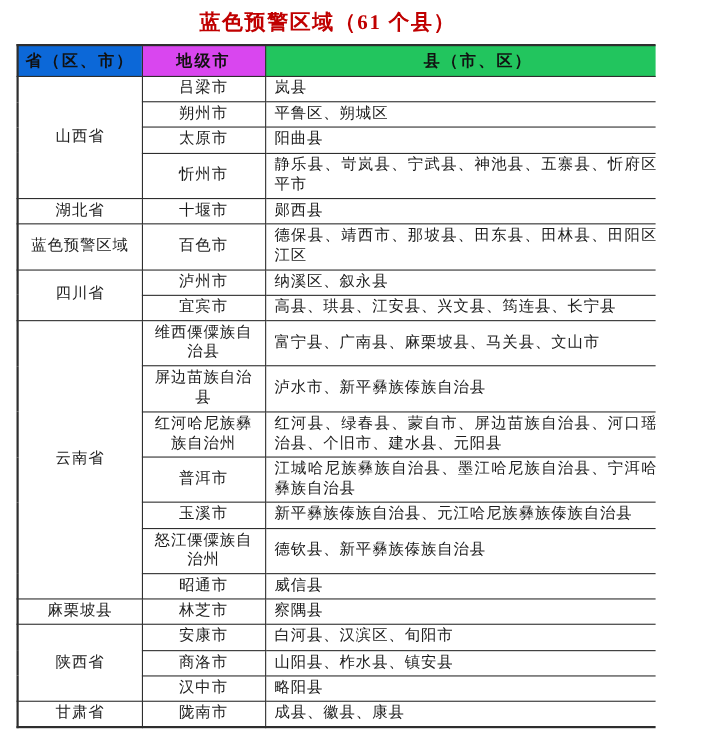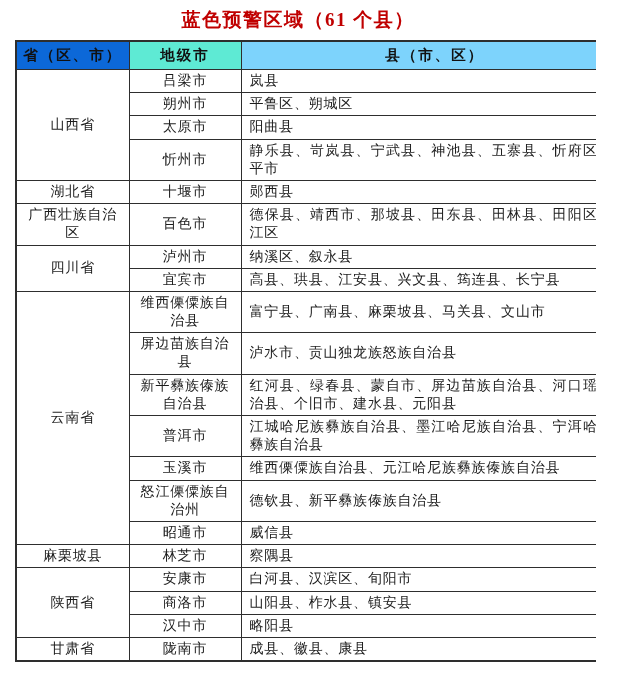--- a/index.html
+++ b/index.html
@@ -60,22 +60,22 @@
 
   <table class="warning-table">
     <colgroup>
       <col style="width:113px">
       <col style="width:112px">
       <col style="width:388px">
     </colgroup>
     <thead>
       <tr>
         <th style="background: rgb(12, 104, 216);">省（区、市）</th>
-        <th style="background: #5eead4;">地级市</th>
-        <th style="background: #7dd3fc;">县（市、区）</th>
+        <th style="background: #d946ef;">地级市</th>
+        <th style="background: #22c55e;">县（市、区）</th>
       </tr>
     </thead>
     <tbody>
         <tr>
           <td rowspan="4" class="province-cell">山西省</td>
           <td class="city-cell">吕梁市</td>
           <td class="counties-cell">岚县</td>
         </tr>
         <tr>
           <td class="city-cell">朔州市</td>
@@ -88,53 +88,53 @@
         <tr>
           <td class="city-cell">忻州市</td>
           <td class="counties-cell">静乐县、岢岚县、宁武县、神池县、五寨县、忻府区、原平市</td>
         </tr>
         <tr>
           <td rowspan="1" class="province-cell">湖北省</td>
           <td class="city-cell">十堰市</td>
           <td class="counties-cell">郧西县</td>
         </tr>
         <tr>
-          <td rowspan="1" class="province-cell">广西壮族自治区</td>
+          <td rowspan="1" class="province-cell">蓝色预警区域</td>
           <td class="city-cell">百色市</td>
           <td class="counties-cell">德保县、靖西市、那坡县、田东县、田林县、田阳区、右江区</td>
         </tr>
         <tr>
           <td rowspan="2" class="province-cell">四川省</td>
           <td class="city-cell">泸州市</td>
           <td class="counties-cell">纳溪区、叙永县</td>
         </tr>
         <tr>
           <td class="city-cell">宜宾市</td>
           <td class="counties-cell">高县、珙县、江安县、兴文县、筠连县、长宁县</td>
         </tr>
         <tr>
           <td rowspan="7" class="province-cell">云南省</td>
           <td class="city-cell">维西傈僳族自治县</td>
           <td class="counties-cell">富宁县、广南县、麻栗坡县、马关县、文山市</td>
         </tr>
         <tr>
           <td class="city-cell">屏边苗族自治县</td>
-          <td class="counties-cell">泸水市、贡山独龙族怒族自治县</td>
+          <td class="counties-cell">泸水市、新平彝族傣族自治县</td>
         </tr>
         <tr>
-          <td class="city-cell">新平彝族傣族自治县</td>
+          <td class="city-cell">红河哈尼族彝族自治州</td>
           <td class="counties-cell">红河县、绿春县、蒙自市、屏边苗族自治县、河口瑶族自治县、个旧市、建水县、元阳县</td>
         </tr>
         <tr>
           <td class="city-cell">普洱市</td>
           <td class="counties-cell">江城哈尼族彝族自治县、墨江哈尼族自治县、宁洱哈尼族彝族自治县</td>
         </tr>
         <tr>
           <td class="city-cell">玉溪市</td>
-          <td class="counties-cell">维西傈僳族自治县、元江哈尼族彝族傣族自治县</td>
+          <td class="counties-cell">新平彝族傣族自治县、元江哈尼族彝族傣族自治县</td>
         </tr>
         <tr>
           <td class="city-cell">怒江傈僳族自治州</td>
           <td class="counties-cell">德钦县、新平彝族傣族自治县</td>
         </tr>
         <tr>
           <td class="city-cell">昭通市</td>
           <td class="counties-cell">威信县</td>
         </tr>
         <tr>

